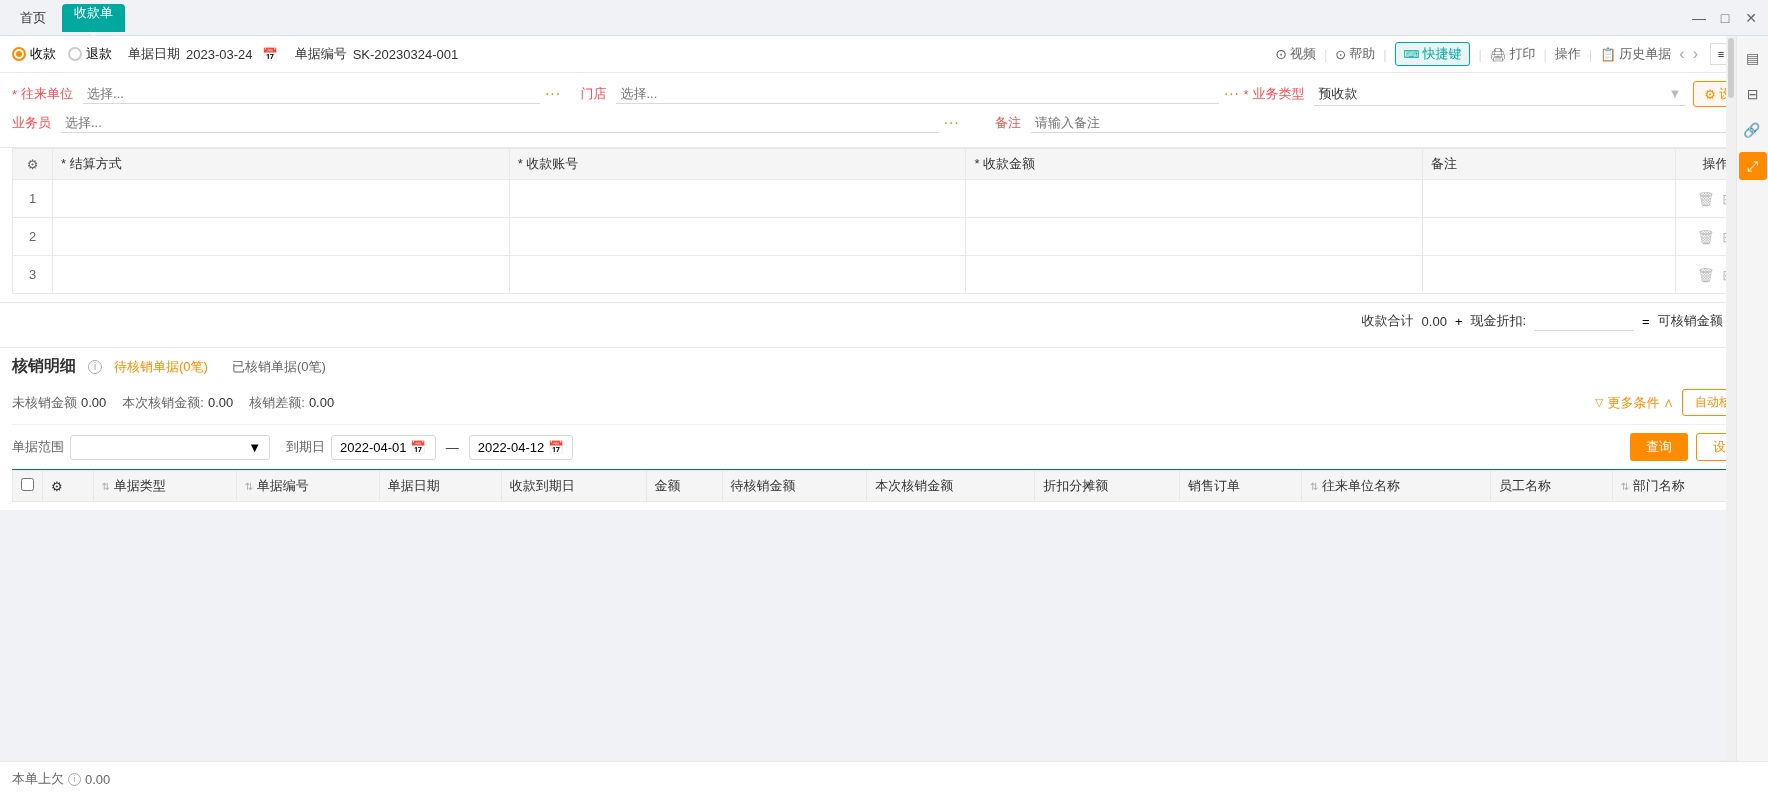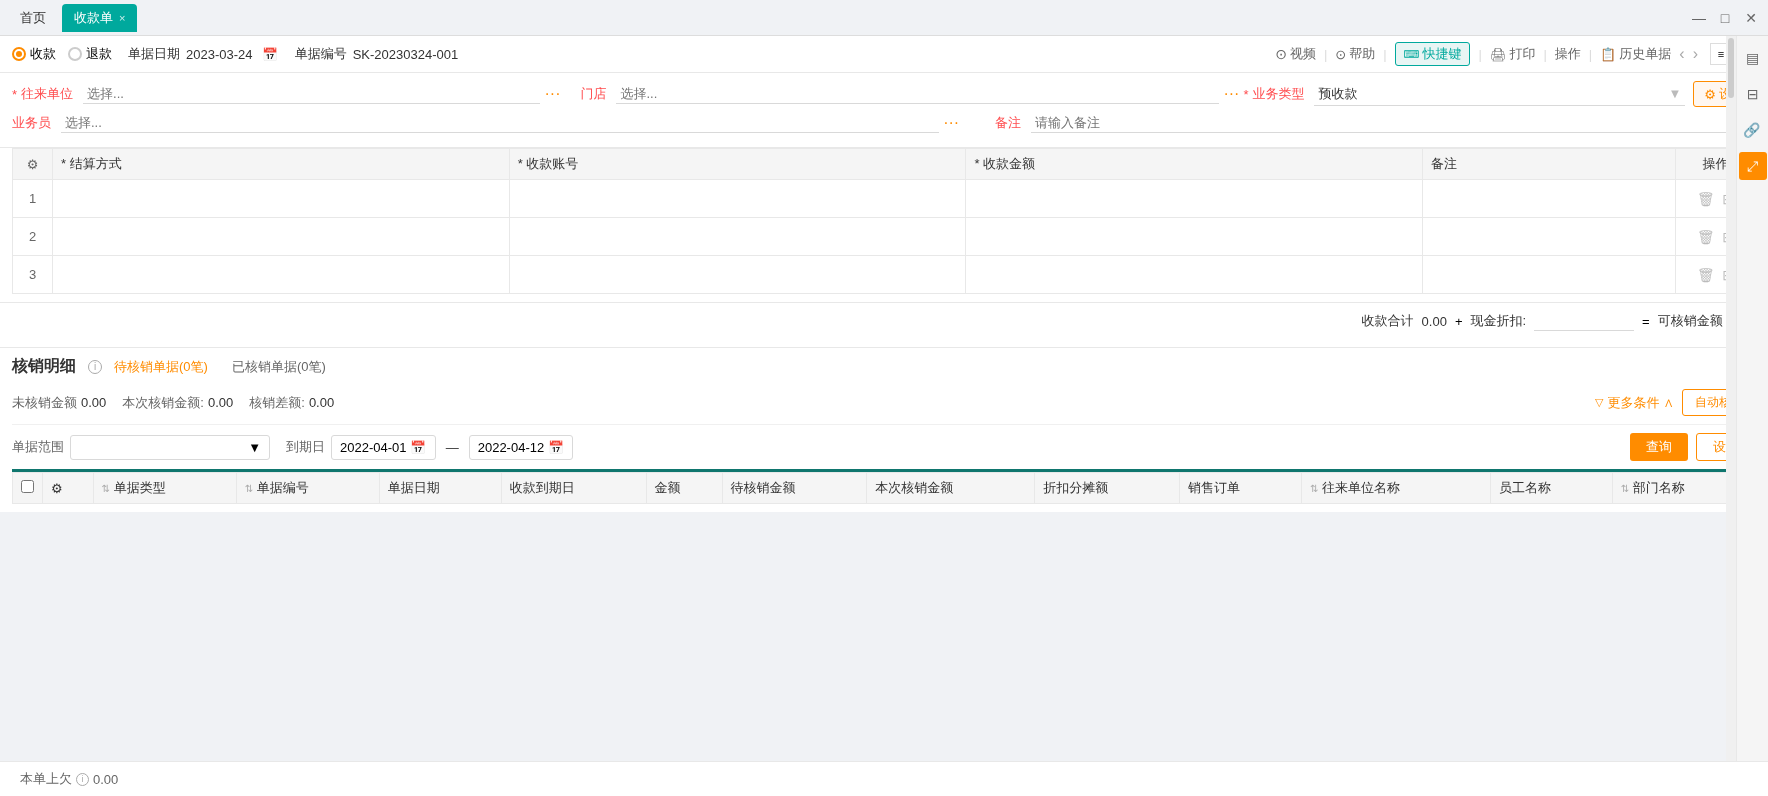--- a/index.html
+++ b/index.html
@@ -8,21 +8,21 @@
     
     .tab-bar {
       display: flex; align-items: center; background: #f0f2f5; height: 36px;
       border-bottom: 1px solid #ddd; padding: 0 8px; gap: 4px;
     }
     .tab-item {
       display: flex; align-items: center; padding: 0 12px; height: 28px;
       border-radius: 4px 4px 0 0; cursor: pointer; font-size: 13px; gap: 6px;
     }
     .tab-item.home { background: #f0f2f5; color: #333; }
-    .tab-item.active { background: #00a99d; color: #fff; }
+    .tab-item.active { background: #00a99d; color: #fff; flex-direction: column; }
     .tab-close { font-size: 11px; cursor: pointer; opacity: 0.8; }
     .window-controls { margin-left: auto; display: flex; gap: 8px; }
     .win-btn { width: 18px; height: 18px; border: none; background: none; cursor: pointer; font-size: 14px; color: #666; }
 
     
     .main-content { background: #fff; margin: 0; padding: 0; }
 
     
     .toolbar-row {
       display: flex; align-items: center; padding: 6px 12px; background: #fff;
@@ -80,39 +80,39 @@
     .writeoff-title { font-size: 16px; font-weight: bold; color: #333; }
     .info-icon { width: 14px; height: 14px; border-radius: 50%; border: 1px solid #aaa; display: inline-flex; align-items: center; justify-content: center; font-size: 10px; color: #aaa; cursor: pointer; }
     .tab-link { color: #ff8c00; cursor: pointer; font-size: 12px; }
     .writeoff-stats { display: flex; align-items: center; padding: 4px 0 8px; gap: 16px; border-bottom: 1px solid #f0f0f0; }
     .stat-item { display: flex; align-items: center; gap: 4px; color: #666; font-size: 12px; }
     .stat-value { color: #333; }
     .more-conditions { margin-left: auto; display: flex; align-items: center; gap: 4px; color: #ff8c00; cursor: pointer; font-size: 12px; }
     .auto-writeoff-btn { background: #fff; border: 1px solid #ff8c00; color: #ff8c00; padding: 4px 12px; border-radius: 3px; cursor: pointer; font-size: 12px; }
 
     
-    .filter-row { display: flex; align-items: center; padding: 8px 0; gap: 16px; border-bottom: 3px solid #0f766e; }
+    .filter-row { display: flex; align-items: center; padding: 8px 0; gap: 16px; border-bottom: 1px solid #0f766e; }
     .filter-field { display: flex; align-items: center; gap: 6px; }
     .filter-label { color: #666; white-space: nowrap; }
     .filter-select { display: flex; align-items: center; border: 1px solid #d9d9d9; padding: 4px 8px; border-radius: 3px; min-width: 200px; cursor: pointer; background: #fff; justify-content: space-between; }
     .date-input-wrap { display: flex; align-items: center; border: 1px solid #d9d9d9; padding: 4px 8px; border-radius: 3px; gap: 4px; background: #fff; }
     .date-range-sep { color: #333; margin: 0 4px; }
     .query-btn { background: #ff8c00; color: #fff; border: none; padding: 5px 16px; border-radius: 3px; cursor: pointer; font-size: 13px; }
     .set-btn { background: #fff; color: #ff8c00; border: 1px solid #ff8c00; padding: 4px 16px; border-radius: 3px; cursor: pointer; font-size: 13px; }
     .filter-actions { margin-left: auto; display: flex; gap: 8px; }
 
     
     .sub-table-wrap { padding: 0 0 8px; }
     .sub-table { width: 100%; border-collapse: collapse; }
     .sub-table th { background: #f5f5f5; border: 1px solid #e8e8e8; padding: 6px 8px; font-weight: normal; color: #333; white-space: nowrap; text-align: left; }
     .sub-table .sort-icon { color: #aaa; font-size: 10px; cursor: pointer; }
     .checkbox-cell { width: 30px; text-align: center; }
 
     
-    .bottom-bar { position: fixed; bottom: 0; left: 0; right: 0; background: #fff; border-top: 1px solid #e8e8e8; padding: 8px 20px; display: flex; align-items: center; z-index: 100; }
+    .bottom-bar { position: fixed; bottom: 0; left: 0; right: 0; background: #fff; border-top: 1px solid #e8e8e8; padding: 8px 12px; display: flex; align-items: center; z-index: 100; }
     .bottom-info { display: flex; align-items: center; gap: 4px; color: #666; font-size: 12px; }
     .bottom-info .info-icon-sm { width: 13px; height: 13px; border-radius: 50%; border: 1px solid #aaa; display: inline-flex; align-items: center; justify-content: center; font-size: 9px; color: #aaa; }
     .bottom-actions { margin-left: auto; display: flex; gap: 8px; }
     .discard-btn { background: #fff; border: 1px solid #d9d9d9; color: #333; padding: 6px 20px; border-radius: 3px; cursor: pointer; font-size: 13px; }
     .draft-btn { background: #fff; border: 1px solid #ff8c00; color: #ff8c00; padding: 6px 16px; border-radius: 3px; cursor: pointer; font-size: 13px; display: flex; align-items: center; gap: 4px; }
     .save-new-btn { background: #ff8c00; color: #fff; border: none; padding: 6px 16px; border-radius: 3px; cursor: pointer; font-size: 13px; display: flex; align-items: center; gap: 4px; }
 
     
     .right-sidebar { position: fixed; right: 0; top: 36px; bottom: 0; width: 32px; background: #f5f5f5; border-left: 1px solid #e8e8e8; display: flex; flex-direction: column; align-items: center; padding-top: 8px; gap: 8px; z-index: 50; }
     .sidebar-icon { width: 28px; height: 28px; display: flex; align-items: center; justify-content: center; cursor: pointer; border-radius: 3px; color: #666; font-size: 14px; }

